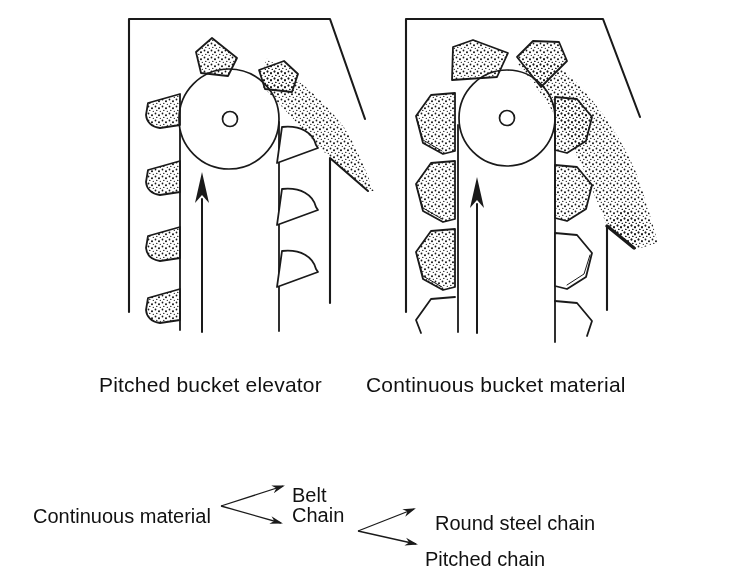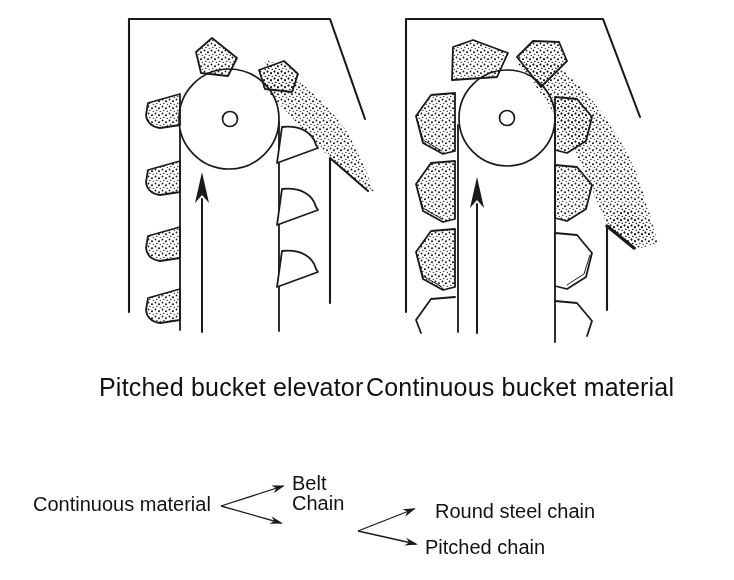--- a/index.html
+++ b/index.html
@@ -2,22 +2,22 @@
 <html><head>
 <meta charset="utf-8">
 <style>
   html,body{margin:0;padding:0;background:#fff;}
   .canvas{
     position:relative;width:734px;height:580px;background:#ffffff;
     font-family:"Liberation Sans", sans-serif;overflow:hidden;color:#111;
   }
   .art{position:absolute;left:0;top:0;}
   .lbl{position:absolute;white-space:nowrap;color:#111;}
-  .caption{font-size:25px;letter-spacing:.2px;}
-  .treelbl{font-size:20px;}
+  .caption{font-size:21px;letter-spacing:.2px;}
+  .treelbl{font-size:20px;margin-top:12px;}
   
   #cap-pitched{left:99px;top:373px;}
   #cap-continuous{left:366px;top:373px;}
   #t-root{left:33px;top:493px;}
   #t-belt{left:292px;top:472px;}
   #t-chain{left:292px;top:492px;}
   #t-round{left:435px;top:500px;}
   #t-central{left:425px;top:536px;}
 </style>
 </head>

